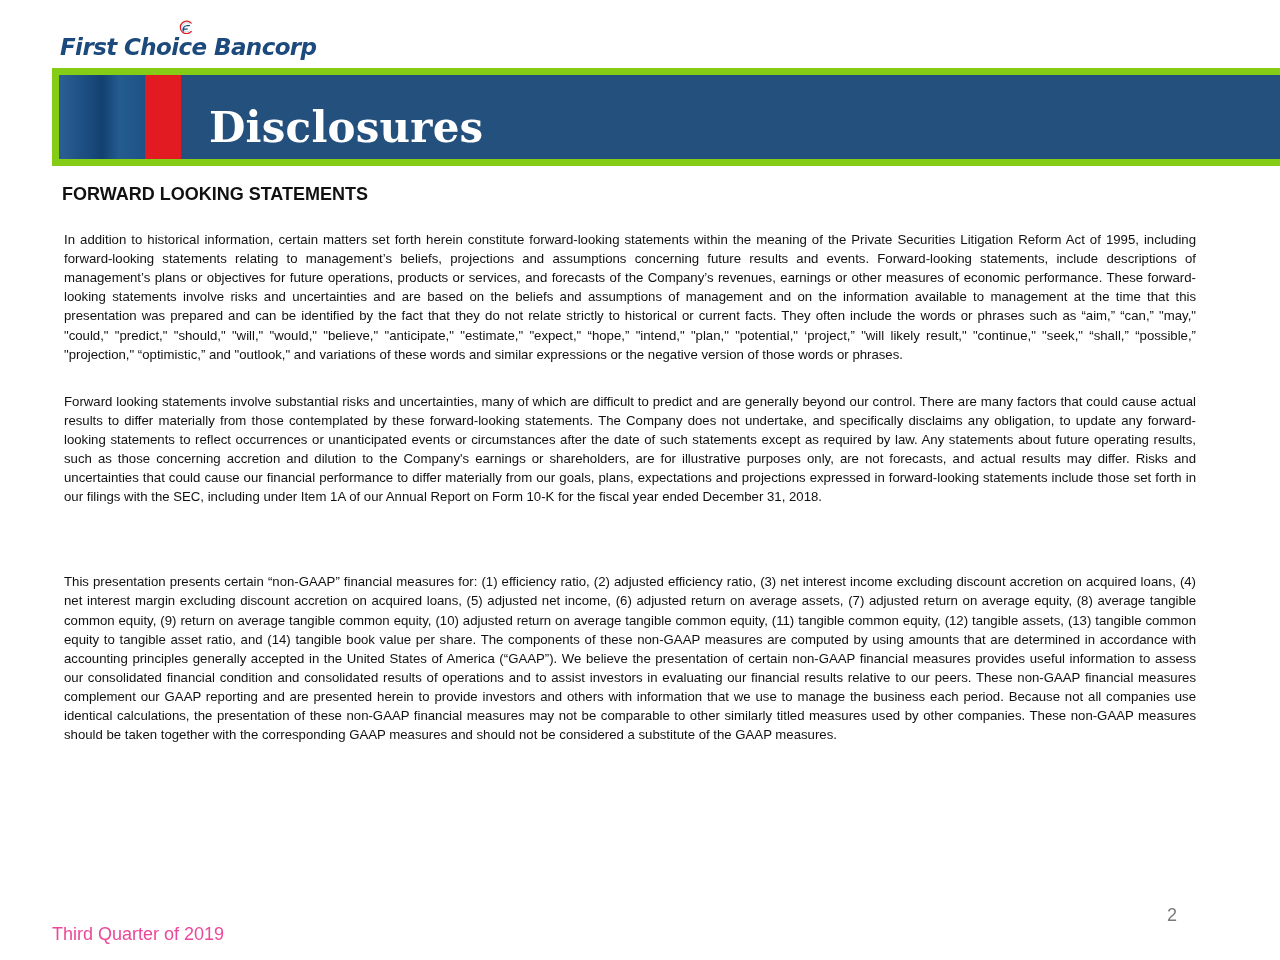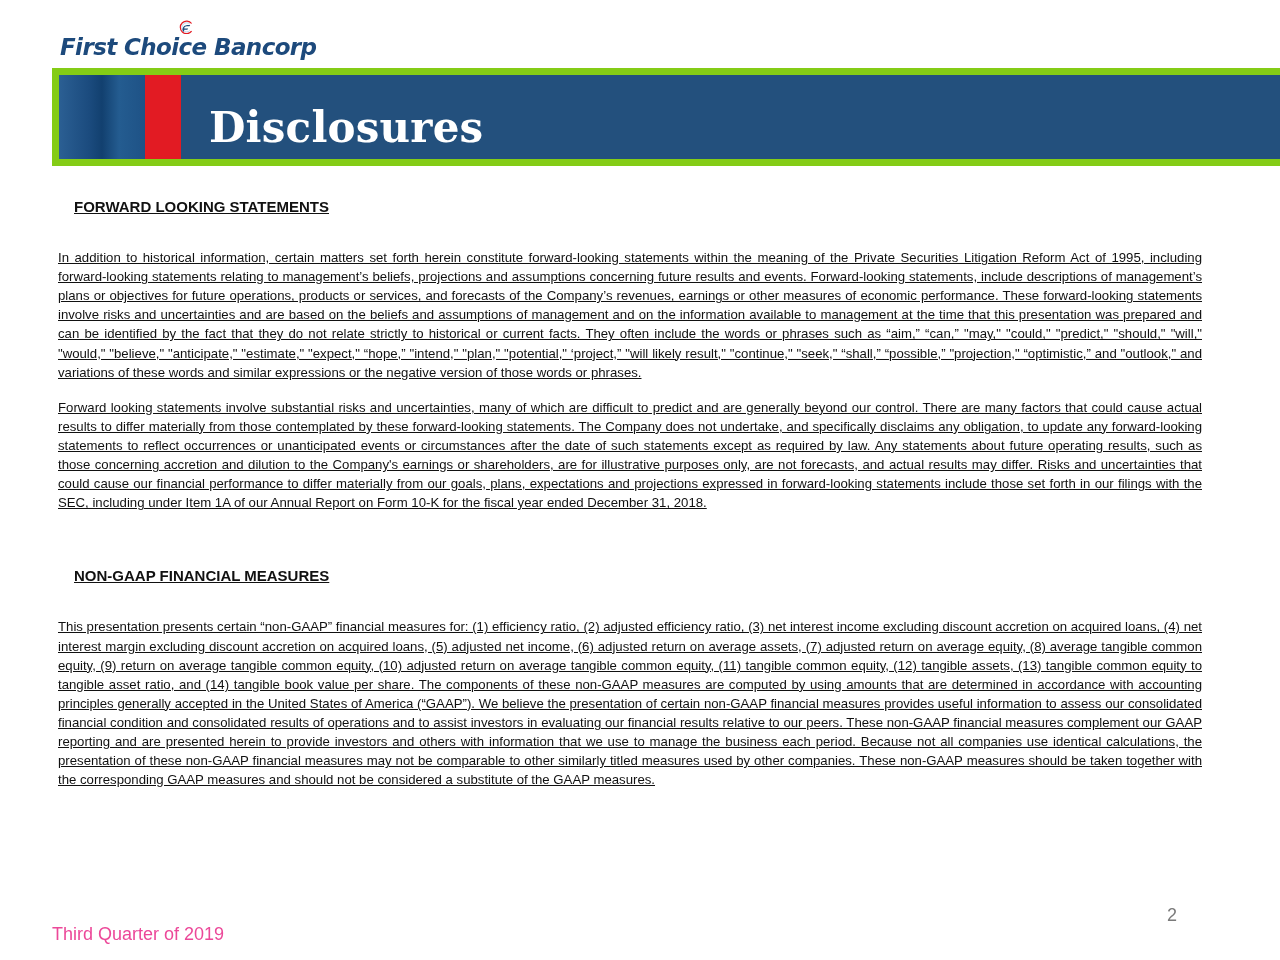--- a/index.html
+++ b/index.html
@@ -20,22 +20,22 @@
   .banner-left {
     position: absolute; left: 0; top: 0; width: 86px; height: 100%;
     background: linear-gradient(90deg, #2b5f93 0%, #1b4b7e 35%, #12406f 50%, #245c90 70%, #1e5286 100%);
   }
   .banner-red { position: absolute; left: 86px; top: 0; width: 36px; height: 100%; background: #e21b23; }
   .banner-title {
     position: absolute; left: 150px; top: 28px; font-family: "DejaVu Serif", "Liberation Serif", serif;
     font-weight: bold; font-size: 42px; color: #ffffff; letter-spacing: 0.2px;
   }
   .content { position: absolute; left: 58px; top: 181px; width: 1144px; font-size: 13.2px; line-height: 19.1px; }
-  .heading { font-weight: bold; text-decoration: underline; margin: 16px; font-size: 15px; }
-  .para { margin: 0; text-align: justify; text-decoration: underline; }
+  .heading { font-weight: bold; margin: 4px; font-size: 18px; }
+  .para { margin: 6px; text-align: justify; }
   .gap-small { height: 16px; }
   .gap-large { height: 38px; }
   .indent { padding-left: 3px; }
   .footer-left { position: absolute; left: 52px; top: 924px; font-size: 18px; color: #ec4899; }
   .page-number { position: absolute; left: 1167px; top: 905px; font-size: 18px; color: #7a7a7a; }
 </style>
 </head>
 <body>
 
 <div class="logo">
@@ -53,21 +53,20 @@
   <div class="banner-title">Disclosures</div>
 </div>
 
 <div class="content">
   <p class="heading">FORWARD LOOKING STATEMENTS</p>
   <div class="gap-small"></div>
   <p class="para">In addition to historical information, certain matters set forth herein constitute forward-looking statements within the meaning of the Private Securities Litigation Reform Act of 1995, including forward-looking statements relating to management’s beliefs, projections and assumptions concerning future results and events. Forward-looking statements, include descriptions of management’s  plans or objectives for future operations, products or services, and forecasts of the Company’s revenues, earnings or other measures of economic performance. These forward-looking statements involve risks and uncertainties and are based on the beliefs and assumptions of management and on the information available to management at the time that this presentation was prepared and can be identified by the fact that they do not relate strictly to historical or current facts. They often include the words or phrases such as “aim,” “can,” "may," "could," "predict," "should," "will," "would," "believe," "anticipate," "estimate," "expect," “hope,” "intend," "plan," "potential," ‘project,” "will likely result," "continue," "seek," “shall,” “possible,” "projection," “optimistic,” and "outlook," and variations of these words and similar expressions or the negative version of those words or phrases.</p>
   <div class="gap-small"></div>
   <p class="para">Forward looking statements involve substantial risks and uncertainties, many of which are difficult to predict and are generally beyond our control.  There are many factors that could cause actual results to differ materially from those contemplated by these forward-looking statements. The Company does not undertake, and specifically disclaims any obligation, to update any forward-looking statements to reflect occurrences or unanticipated events or circumstances after the date of such statements except as required by law. Any statements about future operating results, such as those concerning accretion and dilution to the Company's earnings or shareholders, are for illustrative purposes only, are not forecasts, and actual results may differ. Risks and uncertainties that could cause our financial performance to differ materially from our goals, plans, expectations and projections expressed in forward-looking statements include those set forth in our filings with the SEC, including under Item 1A of our Annual Report on Form 10-K for the fiscal year ended December 31, 2018.</p>
   <div class="gap-large"></div>
-  <p class="heading">NON-GAAP FINANCIAL MEASURES</p>
   <div class="gap-small"></div>
   <p class="para">This presentation presents certain “non-GAAP” financial measures for: (1) efficiency ratio, (2) adjusted efficiency ratio, (3) net interest income excluding discount accretion on acquired loans, (4) net interest margin excluding discount accretion on acquired loans, (5) adjusted net income, (6) adjusted return on average assets, (7) adjusted return on average equity, (8) average tangible common equity, (9) return on average tangible common equity, (10) adjusted return on average tangible common equity, (11) tangible common equity, (12) tangible assets, (13) tangible common equity to tangible asset ratio, and (14) tangible book value per share. The components of these non-GAAP measures are computed by using amounts that are determined in accordance with accounting principles generally accepted in the United States of America (“GAAP”). We believe the presentation of certain non-GAAP financial measures provides useful information to assess our consolidated financial condition and consolidated results of operations and to assist investors in evaluating our financial results relative to our peers. These non-GAAP financial measures complement our GAAP reporting and are presented herein to provide investors and others with information that we use to manage the business each period. Because not all companies use identical calculations, the presentation of these non-GAAP financial measures may not be comparable to other similarly titled measures used by other companies. These non-GAAP measures should be taken together with the corresponding GAAP measures and should not be considered a substitute of the GAAP measures.</p>
   <div class="gap-small"></div>
   <div class="gap-small"></div>
 </div>
 
 <div class="page-number">2</div>
 <div class="footer-left">Third Quarter of 2019</div>
 
 </body></html>

